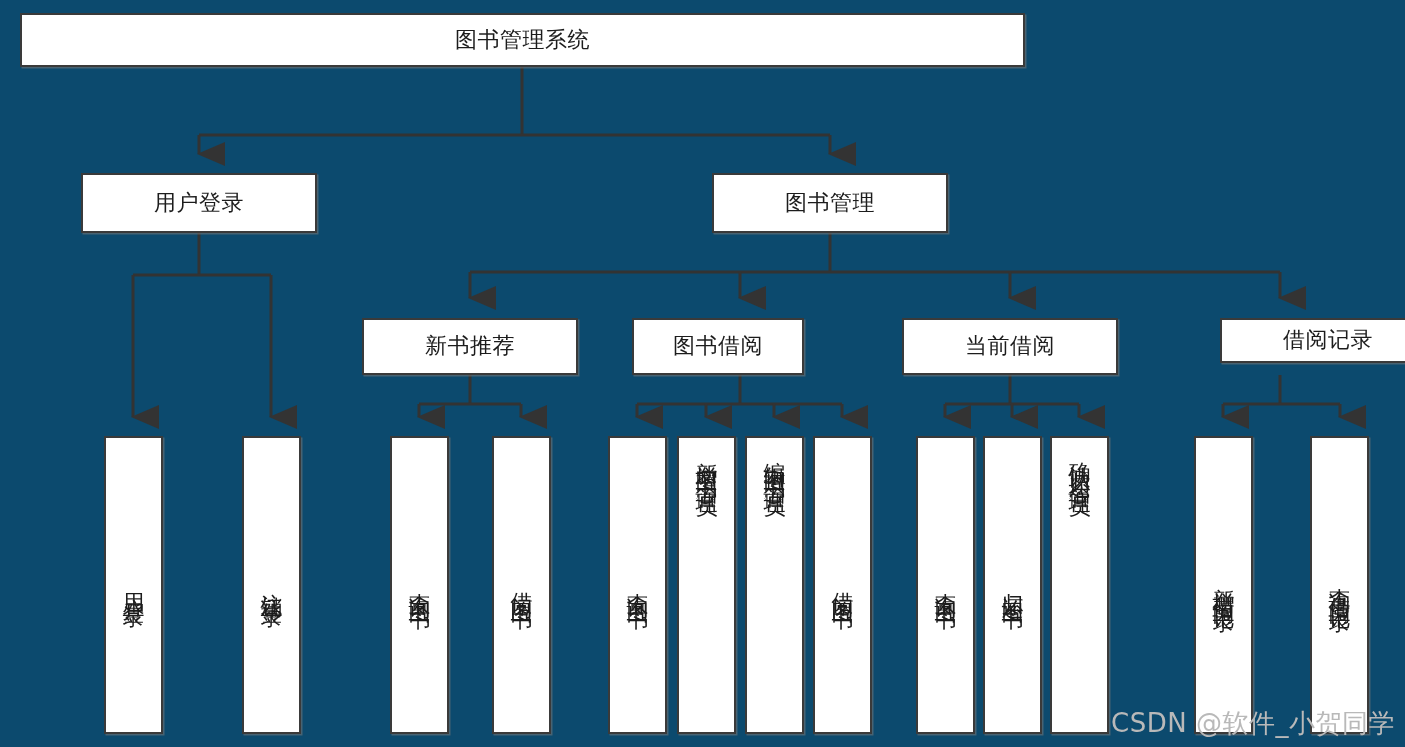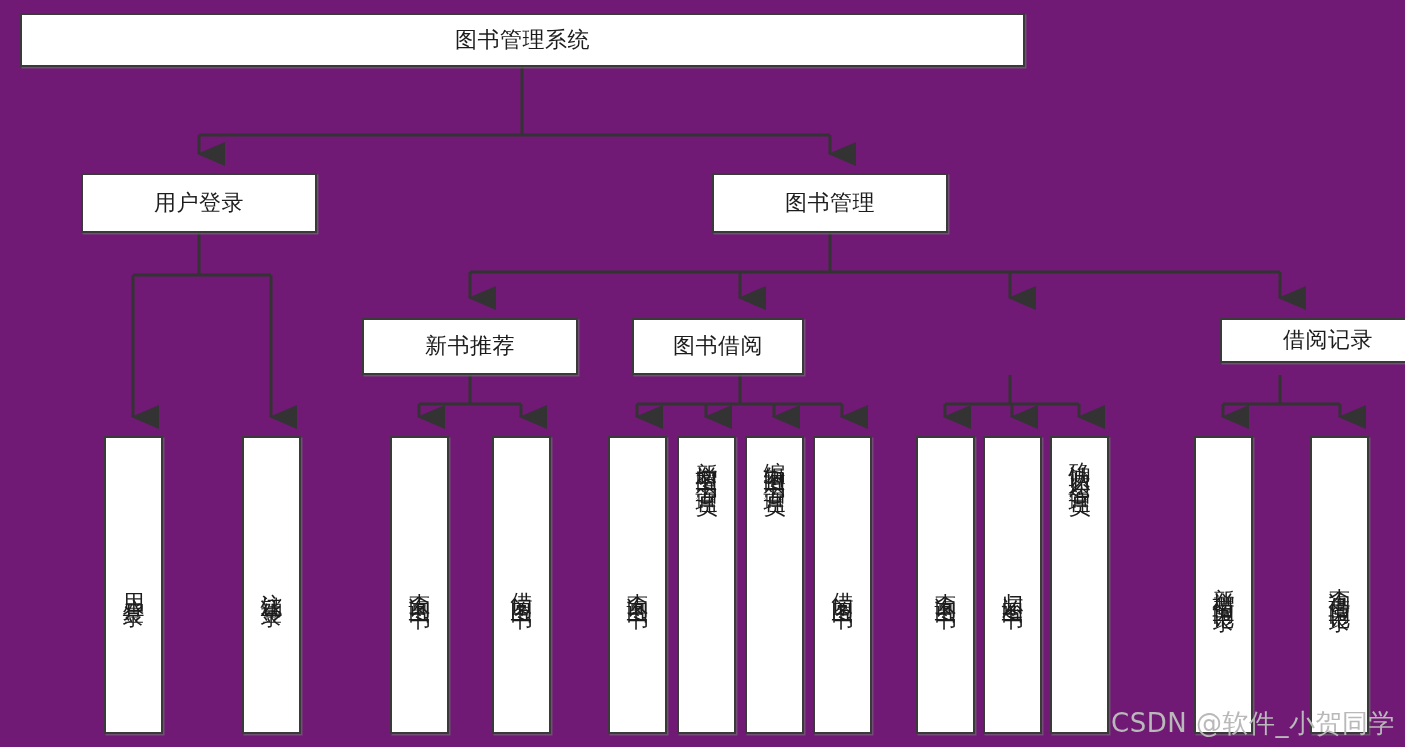--- a/index.html
+++ b/index.html
@@ -10,21 +10,21 @@
   body {
     width: 1405px;
     height: 747px;
     overflow: hidden;
     font-family: "DejaVu Sans", "Liberation Sans", sans-serif;
   }
   #diagram-root {
     position: relative;
     width: 1405px;
     height: 747px;
-    background: #701a75;
+    background: #0c4a6e;
   }
   svg.diagram-canvas {
     position: absolute;
     left: 0;
     top: 0;
     width: 1405px;
     height: 747px;
   }
   .node-box {
     position: absolute;
@@ -142,20 +142,23 @@
   <div class="node-box" style="left:362px; top:318px; width:216px; height:57px;">
     <span class="node-label-h">新书推荐</span>
   </div>
 
   <div class="node-box" style="left:712px; top:173px; width:236px; height:60px;">
     <span class="node-label-h">图书管理</span>
   </div>
   <div class="node-box" style="left:632px; top:318px; width:172px; height:57px;">
     <span class="node-label-h">图书借阅</span>
   </div>
+  <div class="node-box" style="left:902px; top:318px; width:216px; height:57px;">
+    <span class="node-label-h">当前借阅</span>
+  </div>
   <div class="node-box" style="left:1220px; top:318px; width:216px; height:45px;">
     <span class="node-label-h">借阅记录</span>
   </div>
 
   <div class="node-box leaf center-v" style="left:104px; top:436px; width:59px; height:298px;">
     <span class="node-label-v">用户登录</span>
   </div>
   <div class="node-box leaf center-v" style="left:242px; top:436px; width:59px; height:298px;">
     <span class="node-label-v">注销登录</span>
   </div>

